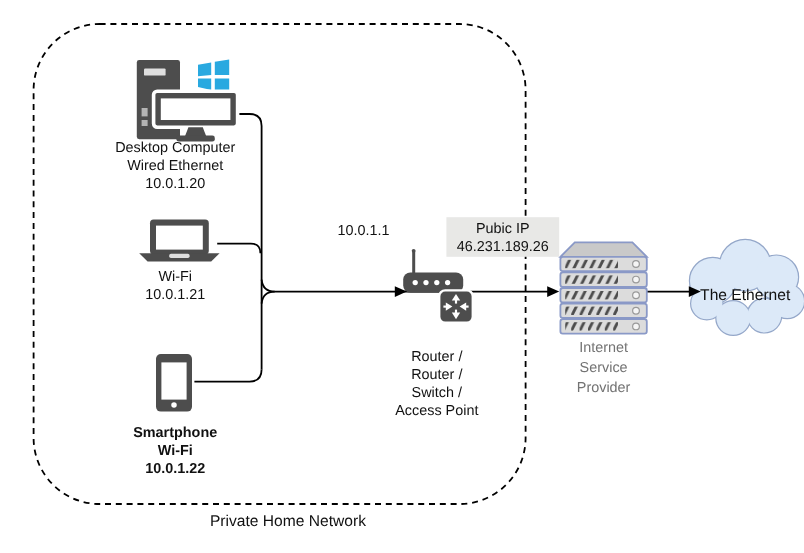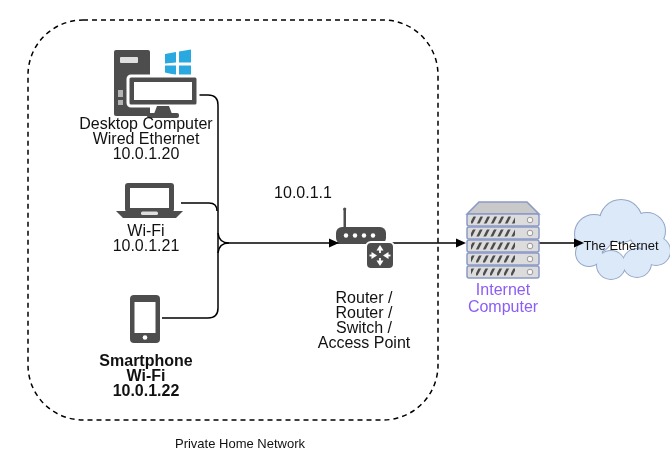--- a/index.html
+++ b/index.html
@@ -1,22 +1,22 @@
 <!DOCTYPE html>
 <html><head>
 <meta charset="utf-8">
 <style>
   html,body{margin:0;padding:0;background:#fff;}
   #stage{position:relative;width:670px;height:461px;background:#fff;overflow:hidden;
          font-family:"Liberation Sans",sans-serif;}
   #stage svg{position:absolute;left:0;top:0;}
-  .lbl{position:absolute;text-align:center;font-size:16px;line-height:15px;color:#111;white-space:nowrap;}
+  .lbl{position:absolute;text-align:center;font-size:12px;line-height:15px;color:#111;white-space:nowrap;}
   .lbl div{white-space:nowrap;}
-  .isp-lbl{color:#8b5cf6;line-height:17px;}
-  .net-lbl{font-size:13px;margin-top:10px;}
+  .isp-lbl{color:#737373;line-height:17px;}
+  .net-lbl{font-size:13px;}
   .inet-lbl{font-size:13px;}
   .pubbox{position:absolute;left:372px;top:181px;width:94px;height:33px;background:#e8e8e6;
           text-align:center;font-size:12px;line-height:15px;color:#111;padding-top:2px;box-sizing:border-box;}
   
   .ic{fill:#4d4d4d;}
   .lite{fill:#dfdfdf;}
   .wht{fill:#ffffff;}
   .win{fill:#29a9e0;}
   .ln{stroke:#000;stroke-width:1.5;fill:none;}
   .dash{stroke:#000;stroke-width:1.5;fill:none;stroke-dasharray:5 4;}
@@ -141,20 +141,24 @@
       <circle class="cloud2" cx="589" cy="253" r="13"></circle>
     </g>
 
     <g>
       <polygon class="arrow" points="339,243 329,238.5 329,247.5"></polygon>
       <polygon class="arrow" points="466,243 456,238.5 456,247.5"></polygon>
       <polygon class="arrow" points="584,243 574,238.5 574,247.5"></polygon>
     </g>
   </svg>
 
+  <div class="pubbox">
+    <div>Pubic IP</div>
+    <div>46.231.189.26</div>
+  </div>
 
   <div class="lbl" style="left:76px;top:116px;width:140px;">
     <div>Desktop Computer</div>
     <div>Wired Ethernet</div>
     <div>10.0.1.20</div>
   </div>
 
   <div class="lbl" style="left:76px;top:223px;width:140px;">
     <div>Wi-Fi</div>
     <div>10.0.1.21</div>
@@ -172,20 +176,21 @@
 
   <div class="lbl" style="left:304px;top:290px;width:120px;">
     <div>Router /</div>
     <div>Router /</div>
     <div>Switch /</div>
     <div>Access Point</div>
   </div>
 
   <div class="lbl isp-lbl" style="left:443px;top:281px;width:120px;">
     <div>Internet</div>
-    <div>Computer</div>
+    <div>Service</div>
+    <div>Provider</div>
   </div>
 
   <div class="lbl inet-lbl" style="left:571px;top:238px;width:100px;">The Ethernet</div>
 
   <div class="lbl net-lbl" style="left:140px;top:426px;width:200px;">Private Home Network</div>
 
 </div>
 
 </body></html>

